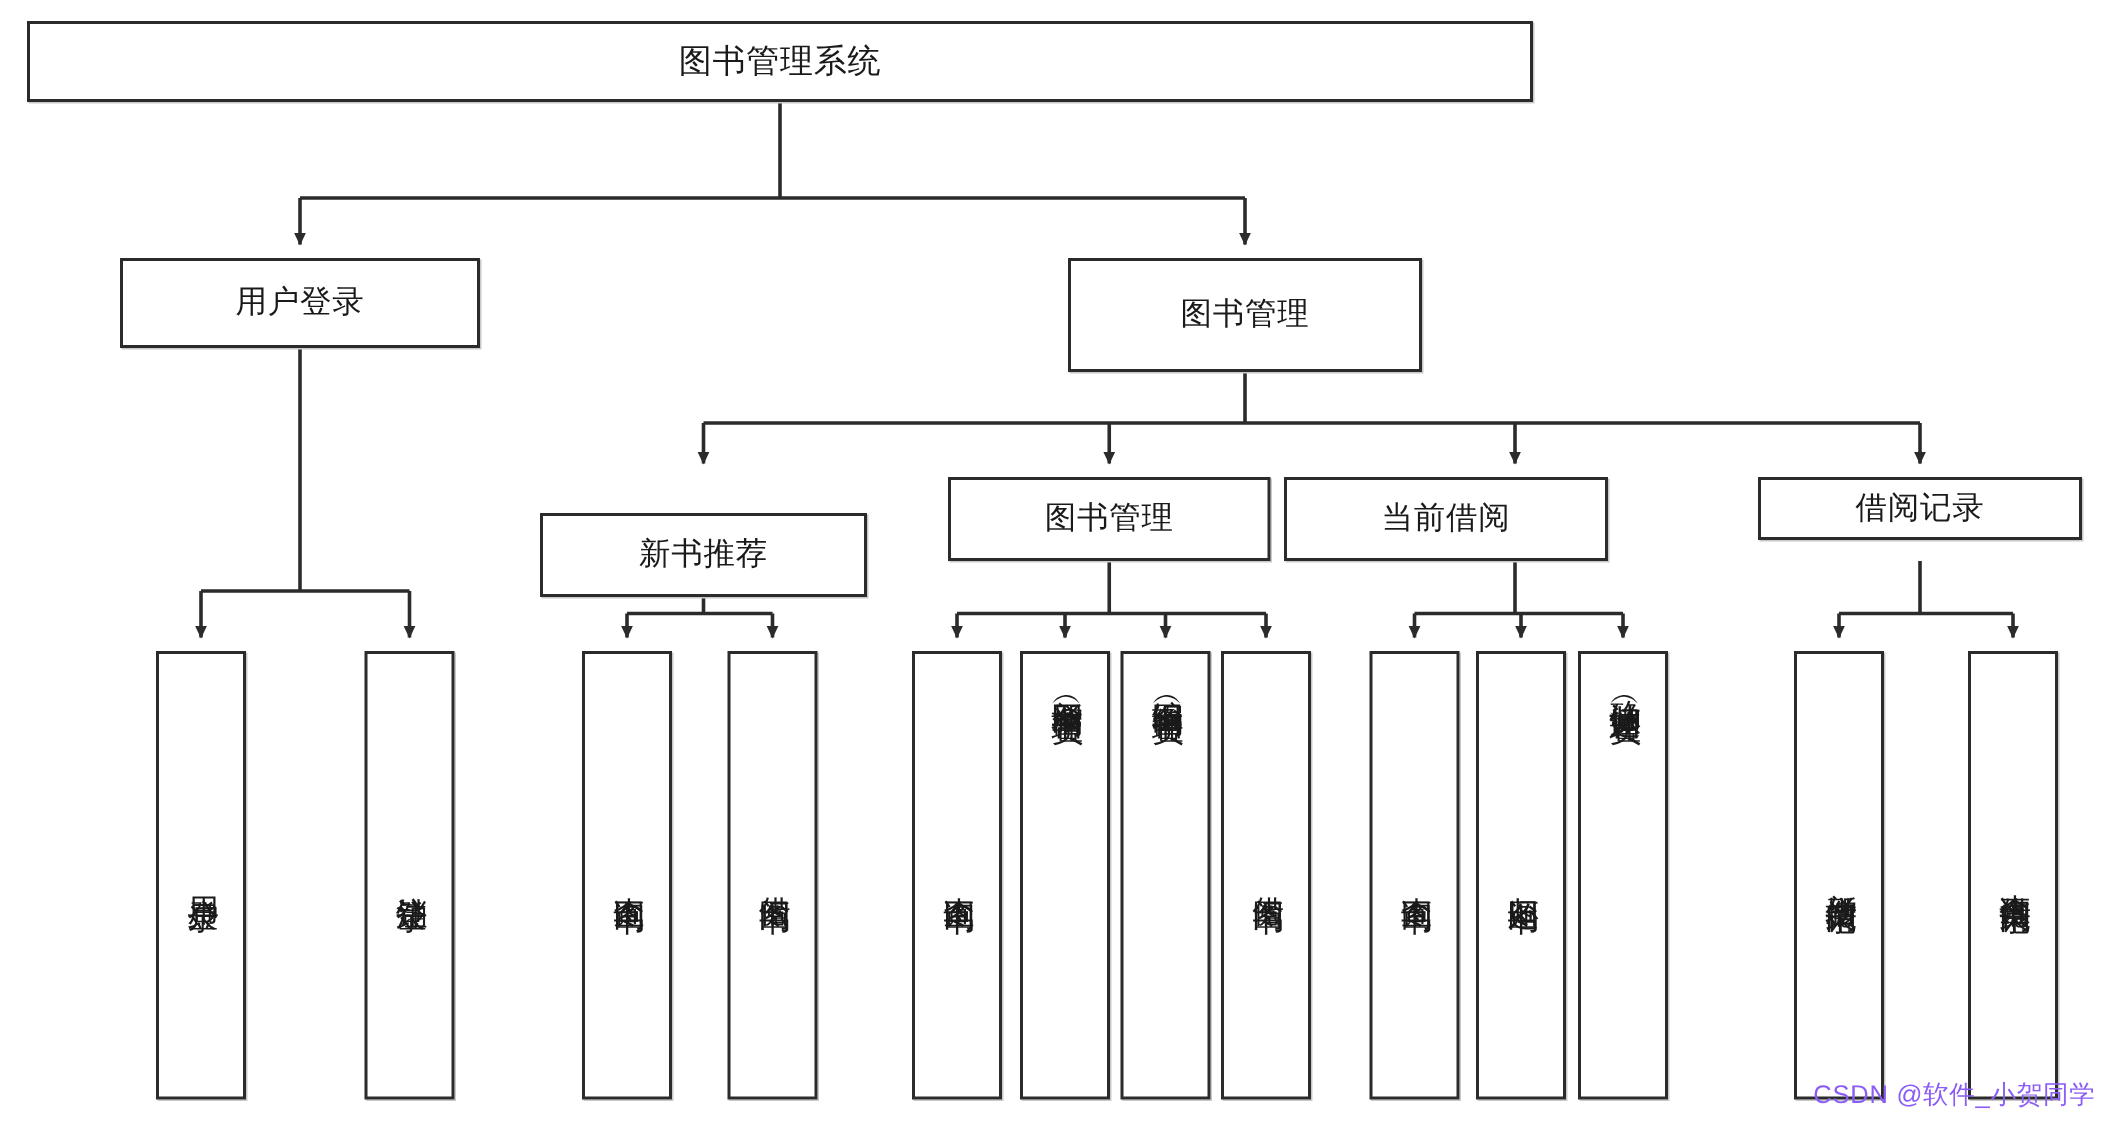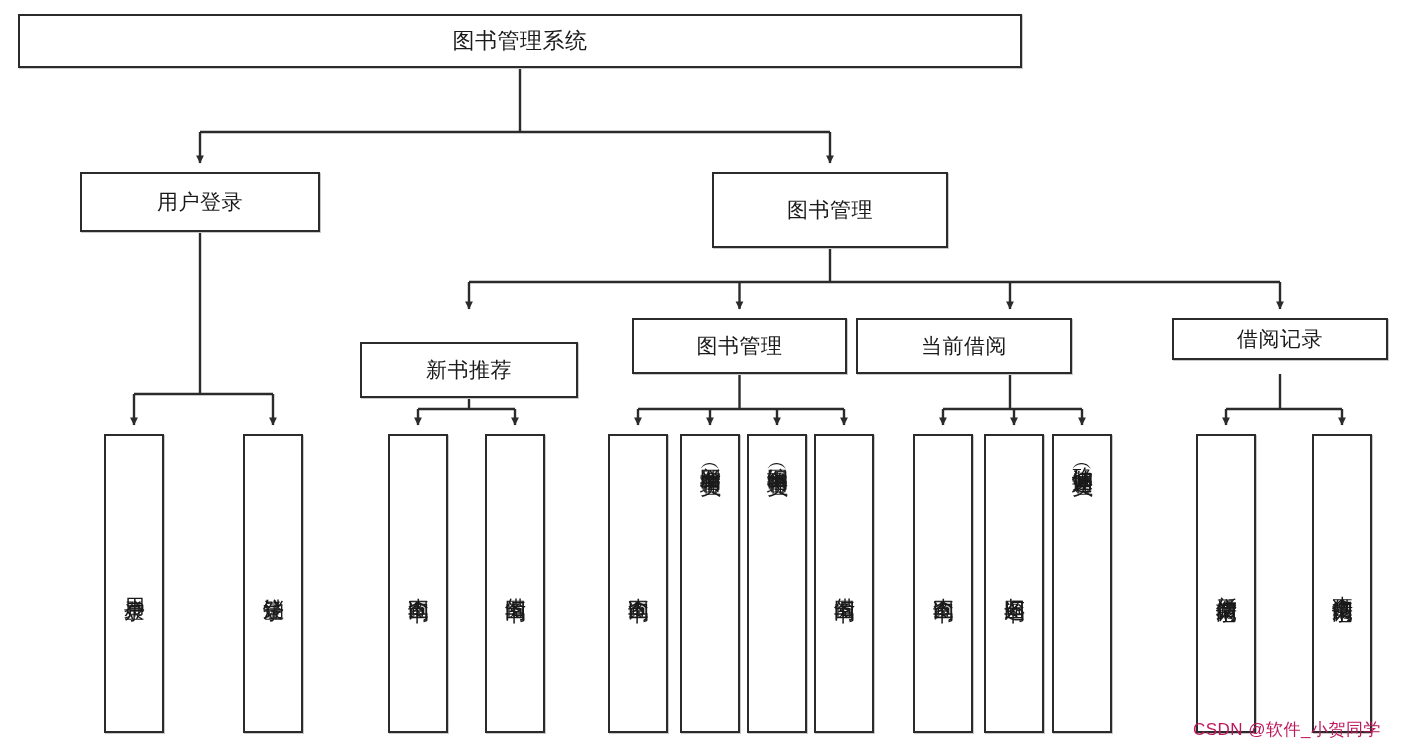--- a/index.html
+++ b/index.html
@@ -63,24 +63,24 @@
     line-height: 1.28;
     letter-spacing: 1.5px;
     white-space: nowrap;
   }
   .node.v.mid {
     align-items: center;
     padding-top: 0;
   }
   #watermark {
     position: absolute;
-    right: 24px;
+    right: 8px;
     bottom: 6px;
     font-size: 17px;
-    color: #be185d;
+    color: #8b5cf6;
     white-space: nowrap;
     letter-spacing: 0.5px;
   }
 </style>
 </head>
 <body>
 
 <div id="canvas">
   <svg id="edges" viewBox="0 0 1405 747" xmlns="http://www.w3.org/2000/svg">
     <defs>

